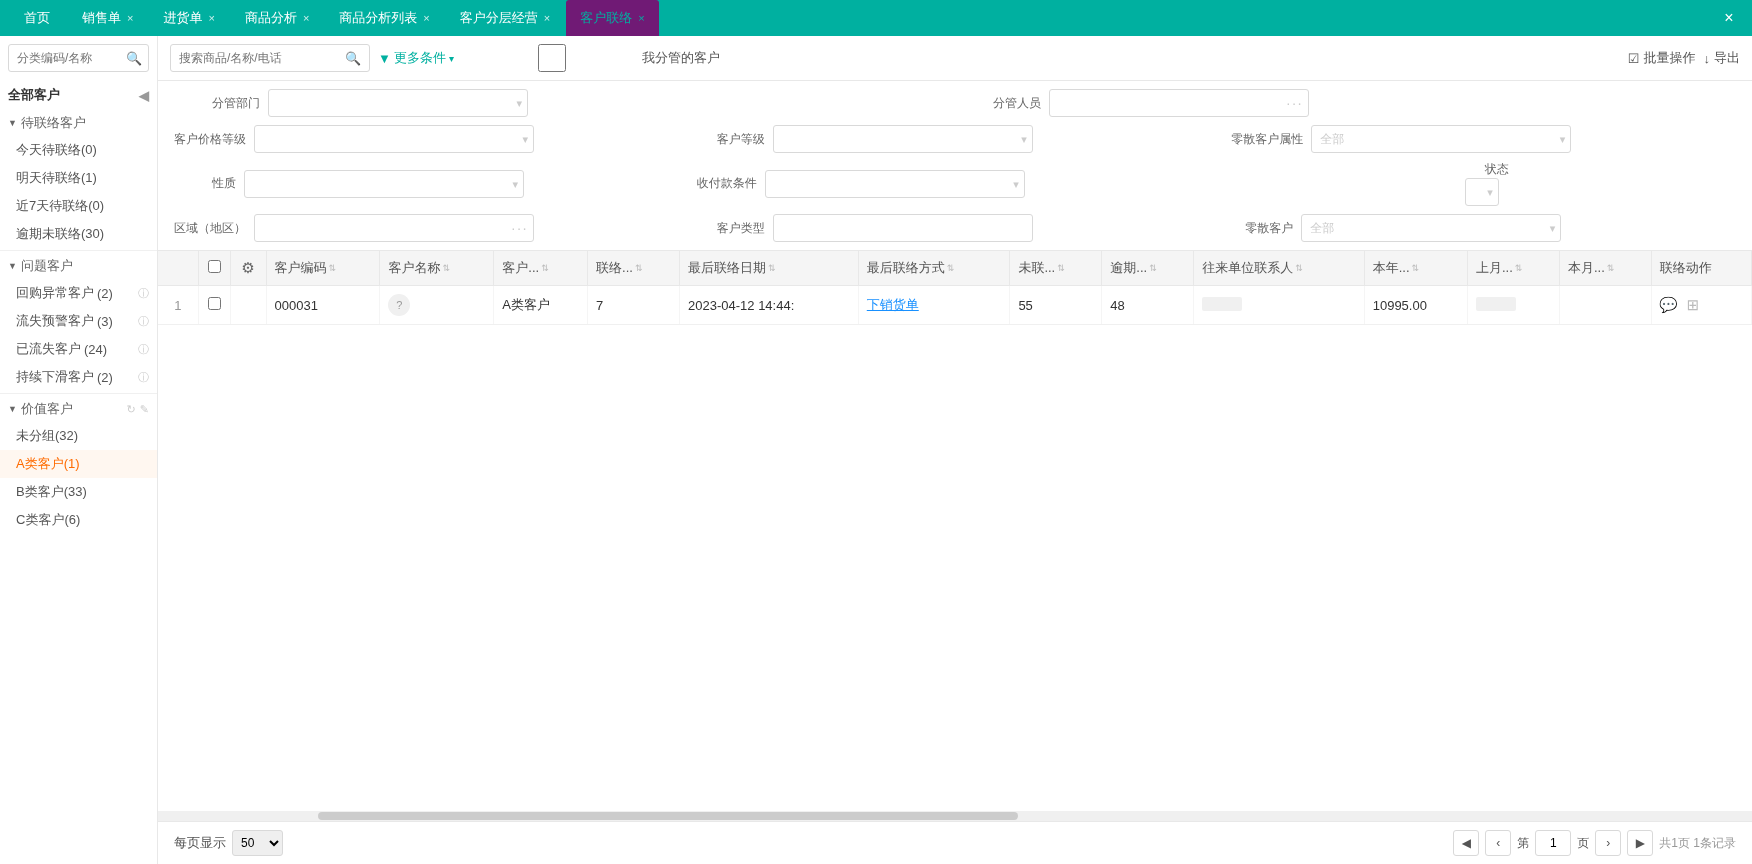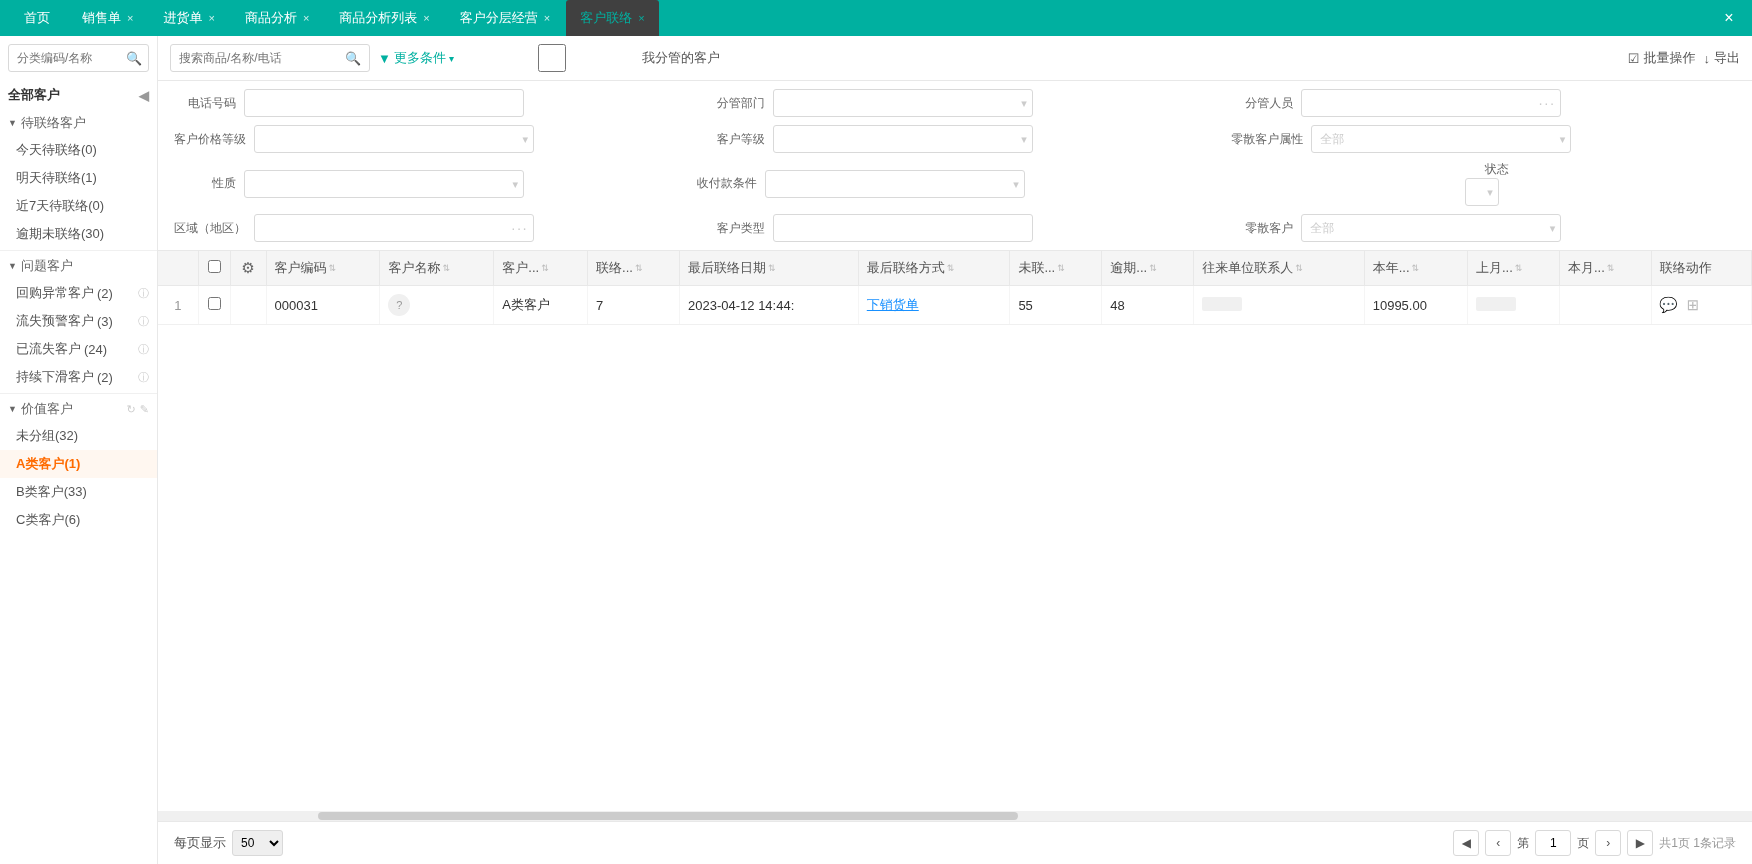--- a/index.html
+++ b/index.html
@@ -21,21 +21,21 @@
       display: flex;
       align-items: center;
       color: #fff;
       cursor: pointer;
       font-size: 13px;
       white-space: nowrap;
       gap: 6px;
     }
     .top-nav .nav-item.home { padding: 0 16px; }
     .top-nav .nav-item.active {
-      background: #404040;
+      background: #701a75;
       color: #00b0a0;
       border-radius: 3px 3px 0 0;
     }
     .top-nav .close-icon {
       font-size: 11px;
       color: rgba(255,255,255,0.8);
       cursor: pointer;
     }
     .top-nav .nav-item.active .close-icon { color: #00b0a0; }
     .top-nav-right {
@@ -124,21 +124,21 @@
       color: #555;
       cursor: pointer;
       font-size: 12px;
       display: flex;
       align-items: center;
       justify-content: space-between;
     }
     .sidebar-item.active {
       background: #fff7f0;
       color: #ff6b00;
-      font-weight: bold;
+      font-weight: normal;
     }
     .sidebar-item .item-info {
       display: flex;
       align-items: center;
       gap: 3px;
     }
     .sidebar-item .question-icon {
       color: #ccc;
       font-size: 11px;
     }
@@ -613,24 +613,20 @@
           <span>导出</span>
         </div>
       </div>
     </div>
 
     <div class="ext-filter">
       <div style="display:flex;gap:0;">
         <div style="flex:1;">
 
           <div class="ext-filter-row">
-            <div class="filter-field">
-              <span class="filter-label">电话号码</span>
-              <input class="filter-plain-input" type="text" style="flex: 1 1 0%; max-width: 280px;">
-            </div>
             <div class="filter-field" style="margin-left:24px;">
               <span class="filter-label">分管部门</span>
               <div class="filter-select-wrapper" style="max-width:260px;">
                 <select><option value=""></option></select>
                 <span class="dropdown-arrow">▾</span>
               </div>
             </div>
             <div class="filter-field" style="margin-left:24px;">
               <span class="filter-label">分管人员</span>
               <div style="position:relative;flex:1;max-width:260px;">

